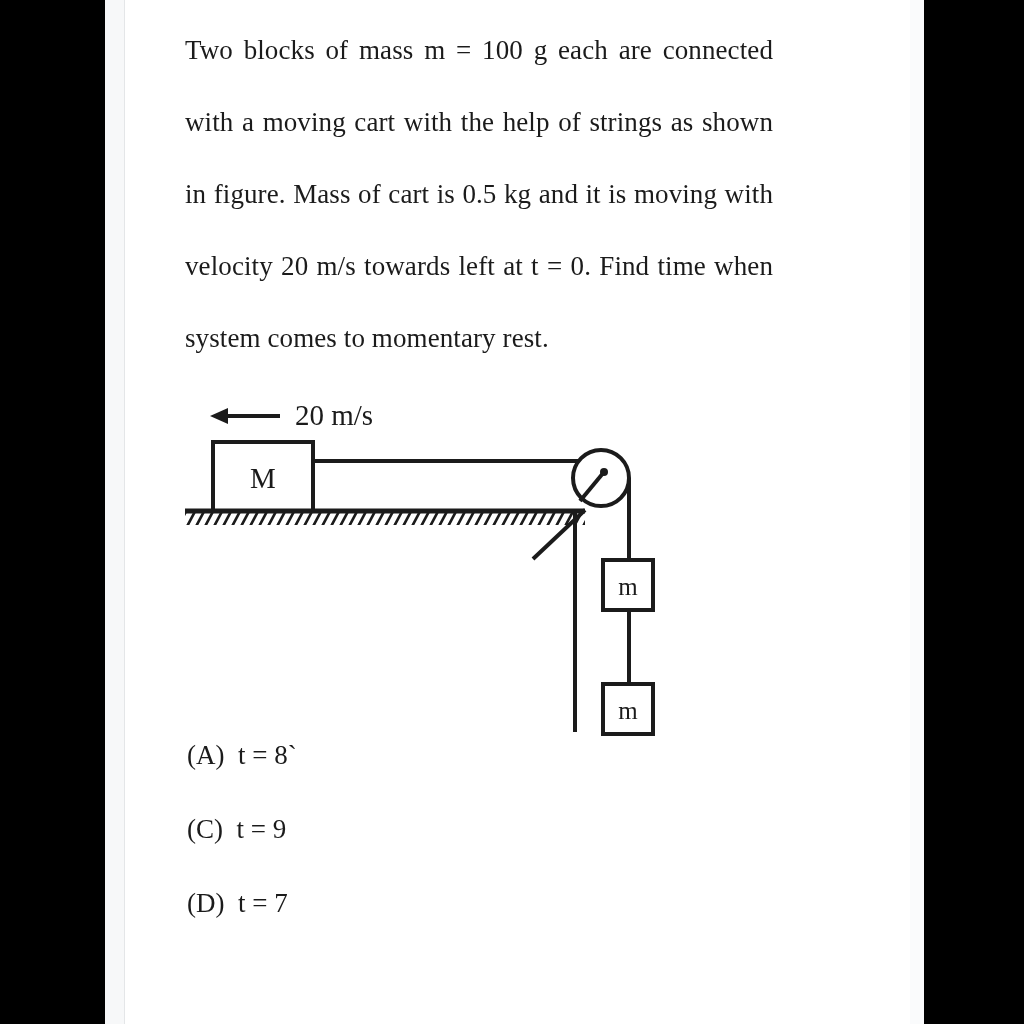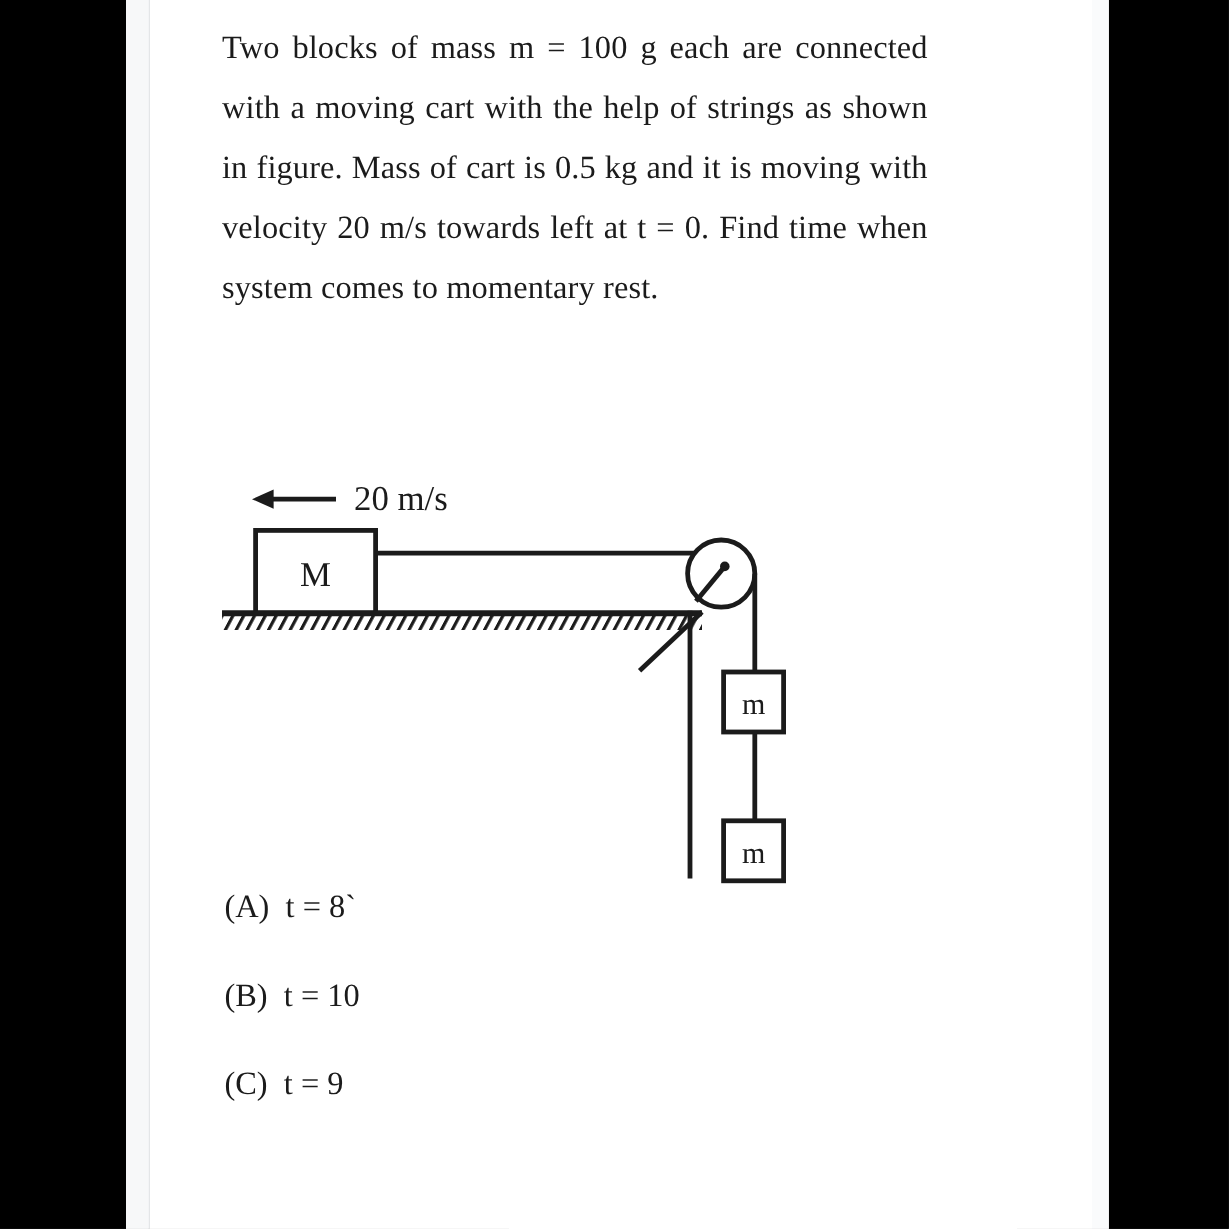--- a/index.html
+++ b/index.html
@@ -33,21 +33,21 @@
   .scrollbar-track{position:absolute;left:914px;top:0;width:10px;height:1024px;background:transparent;}
 
   
   .content{
     position:absolute;left:60px;top:0;width:650px;height:1024px;
   }
 
   
   .problem{
     position:absolute;left:0px;top:14px;width:588px;
-    font-size:27px;line-height:50px;
+    font-size:27px;line-height:72px;
     color:#1b1b1b;
     text-align:justify;
     text-align-last:left;
     letter-spacing:0.1px;
     font-weight:500;
   }
   .problem p{margin:0;}
 
   
   .figure{
@@ -122,22 +122,22 @@
 
             <text x="110" y="413" font-family="Liberation Serif, serif" font-size="29" fill="#1b1b1b" transform="translate(0,-380)">20 m/s</text>
             <text x="78" y="96" font-family="Liberation Serif, serif" font-size="29" fill="#1b1b1b" text-anchor="middle">M</text>
             <text x="443" y="203" font-family="Liberation Serif, serif" font-size="25" fill="#1b1b1b" text-anchor="middle">m</text>
             <text x="443" y="327" font-family="Liberation Serif, serif" font-size="25" fill="#1b1b1b" text-anchor="middle">m</text>
           </svg>
         </div>
 
         <div class="options">
           <div class="opt">(A)  t = 8`</div>
-          <div class="opt">(B)  t = 10</div>
           <div class="opt">(C)  t = 9</div>
+          <div class="opt">(D)  t = 7</div>
         </div>
 
       </div>
     </div>
   </div>
 
   <div class="scrollbar-track">
     
   </div>
 

